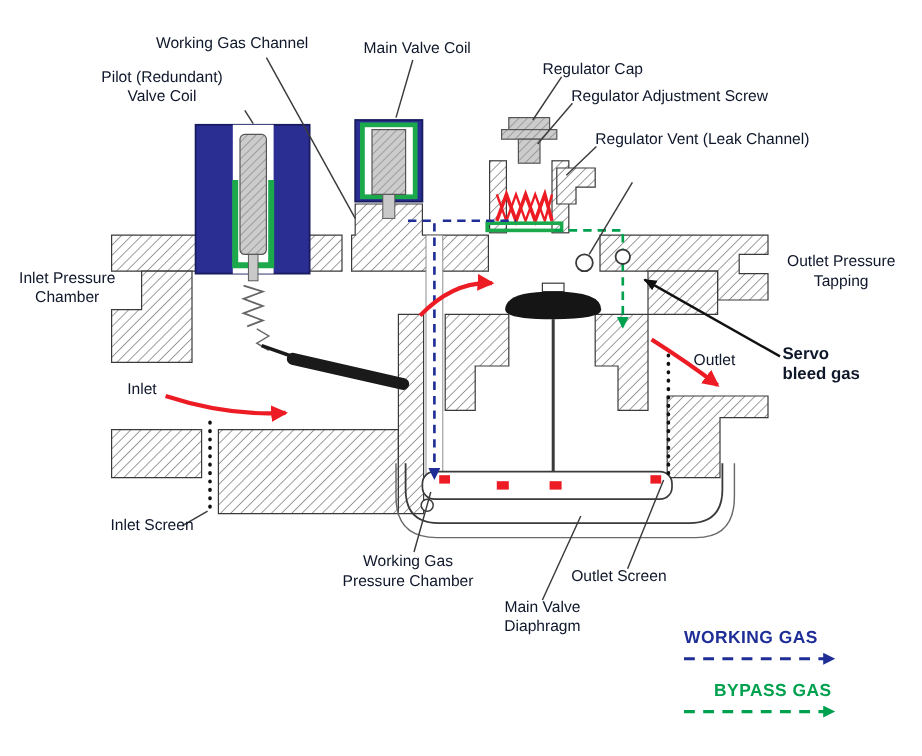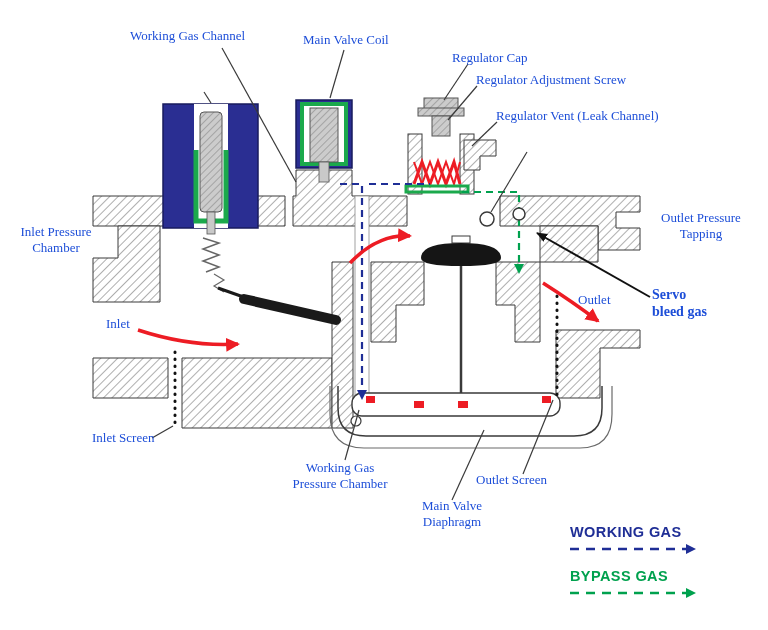--- a/index.html
+++ b/index.html
@@ -10,33 +10,32 @@
     font-family:"Liberation Sans", sans-serif;
     color:#1f1f1f;
     overflow:hidden;
   }
   .stage svg{position:absolute;left:0;top:0;}
   .lbl{
     position:absolute;
     font-size:13px;
     line-height:1.22;
     white-space:pre-line;
-    color:#1d4ed8;
-    font-family:Liberation Serif, serif;
+    color:#0f172a;
   }
   .lbl.center{text-align:center;}
   .lbl.bold{font-weight:bold;font-size:14px;}
   .legend-lbl{
     position:absolute;
     font-weight:bold;
     font-size:14.5px;
     letter-spacing:.4px;
   }
   .legend-working{color:#1f2e96;}
-  .legend-bypass{color:#00a14e;}
+  .legend-bypass{color:#00a14e;margin-left:25px;}
 </style>
 </head>
 <body>
 
 <div class="stage">
 
   <svg width="768" height="630" viewBox="0 0 768 630">
     <defs>
       <pattern id="hatch" width="6" height="6" patternUnits="userSpaceOnUse" patternTransform="rotate(45)">
         <rect width="6" height="6" fill="#ffffff"></rect>
@@ -158,20 +157,22 @@
     </g>
 
     <line x1="650" y1="297" x2="537" y2="233" stroke="#111111" stroke-width="2" marker-end="url(#mBlack)"></line>
 
     <line x1="570" y1="549" x2="694" y2="549" stroke="#1f2e96" stroke-width="2.6" stroke-dasharray="9 7" marker-end="url(#mBlue)"></line>
     <line x1="570" y1="593" x2="694" y2="593" stroke="#00a14e" stroke-width="2.6" stroke-dasharray="9 7" marker-end="url(#mGreen)"></line>
   </svg>
 
   <div class="lbl" style="left:130px;top:28px;">Working Gas Channel</div>
   <div class="lbl" style="left:303px;top:32px;">Main Valve Coil</div>
+  <div class="lbl center" style="left:55px;top:56px;width:160px;">Pilot (Redundant)
+Valve Coil</div>
   <div class="lbl" style="left:452px;top:50px;">Regulator Cap</div>
   <div class="lbl" style="left:476px;top:72px;">Regulator Adjustment Screw</div>
   <div class="lbl" style="left:496px;top:108px;">Regulator Vent (Leak Channel)</div>
   <div class="lbl center" style="left:4px;top:224px;width:104px;">Inlet Pressure
 Chamber</div>
   <div class="lbl center" style="left:638px;top:210px;width:126px;">Outlet Pressure
 Tapping</div>
   <div class="lbl" style="left:106px;top:316px;text-align:right;">Inlet</div>
   <div class="lbl" style="left:578px;top:292px;">Outlet</div>
   <div class="lbl bold" style="left:652px;top:286px;width:110px;">Servo

